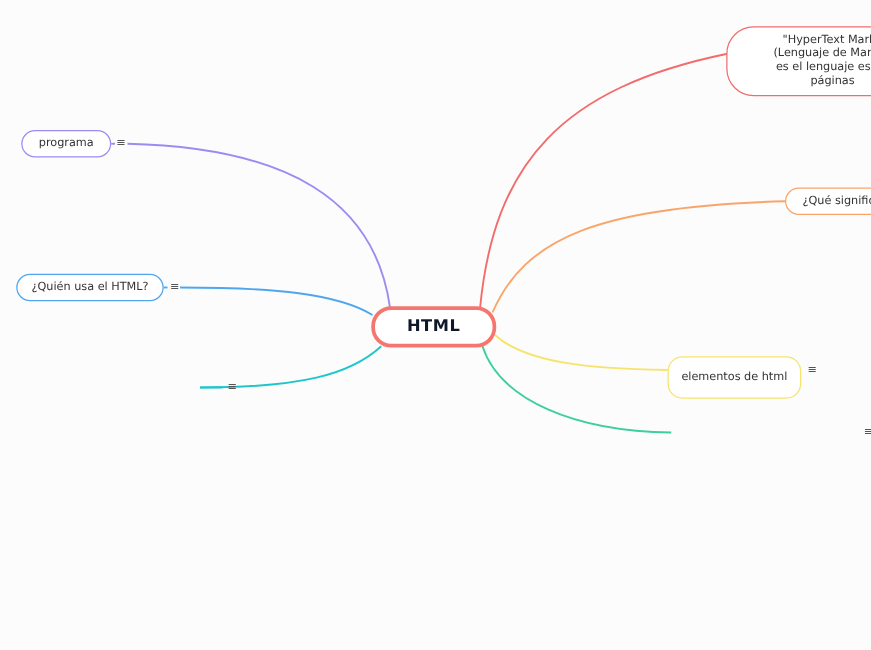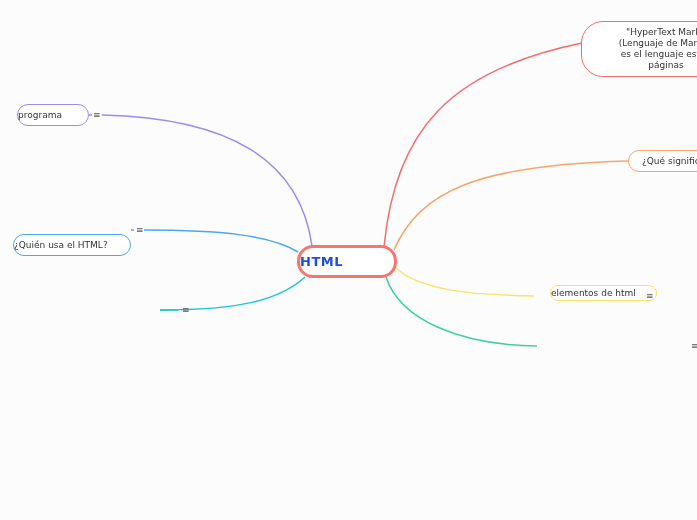--- a/index.html
+++ b/index.html
@@ -23,32 +23,32 @@
       width: 697px; height: 520px;
     }
     .node {
       position: absolute;
       box-sizing: border-box;
       background: #ffffff;
       border-radius: 12px;
       border: 1px solid;
       display: flex;
       align-items: center;
-      justify-content: flex-start;
+      justify-content: center;
       font-size: 9px;
       color: #333;
       white-space: nowrap;
       cursor: pointer;
     }
     .central {
       border: 3px solid #f5766f;
       border-radius: 16px;
       font-weight: bold;
       font-size: 13px;
-      color: #1d4ed8;
+      color: #0f172a;
       letter-spacing: 0.5px;
     }
     .multi {
       white-space: normal;
       text-align: center;
       line-height: 11px;
       border-radius: 22px;
       justify-content: flex-start;
       padding-left: 22px;
       overflow: hidden;
@@ -98,32 +98,32 @@
       <span>(Lenguaje de Marcad</span>
       <span>es el lenguaje están</span>
       <span>páginas</span>
     </div>
   </div>
 
   <div class="node" style="left:628px; top:150px; width:100px; height:22px; border-color:#f9a56a; justify-content:flex-start; padding-left:13px;">
     <span>¿Qué signific</span>
   </div>
 
-  <div class="node" style="left:550px; top:285px; width:107px; height:16px; border-color:#f7e36b;">
+  <div class="node" style="left:534px; top:285px; width:107px; height:34px; border-color:#f7e36b;">
     <span>elementos de html</span>
   </div>
   <span class="menu-icon" style="left:646px; top:292px;">≡</span>
 
   <span class="menu-icon" style="left:691px; top:342px;">≡</span>
 
   <div class="node" style="left:17px; top:104px; width:72px; height:22px; border-color:#9b8cf2;">
     <span>programa</span>
   </div>
   <span class="menu-icon" style="left:93px; top:111px;">≡</span>
 
-  <div class="node" style="left:13px; top:234px; width:118px; height:22px; border-color:#4ea7ee;">
+  <div class="node" style="left:13px; top:219px; width:118px; height:22px; border-color:#4ea7ee;">
     <span>¿Quién usa el HTML?</span>
   </div>
   <span class="menu-icon" style="left:136px; top:226px;">≡</span>
 
   <span class="menu-icon" style="left:182px; top:306px;">≡</span>
 
 </div>
 
 </body></html>

